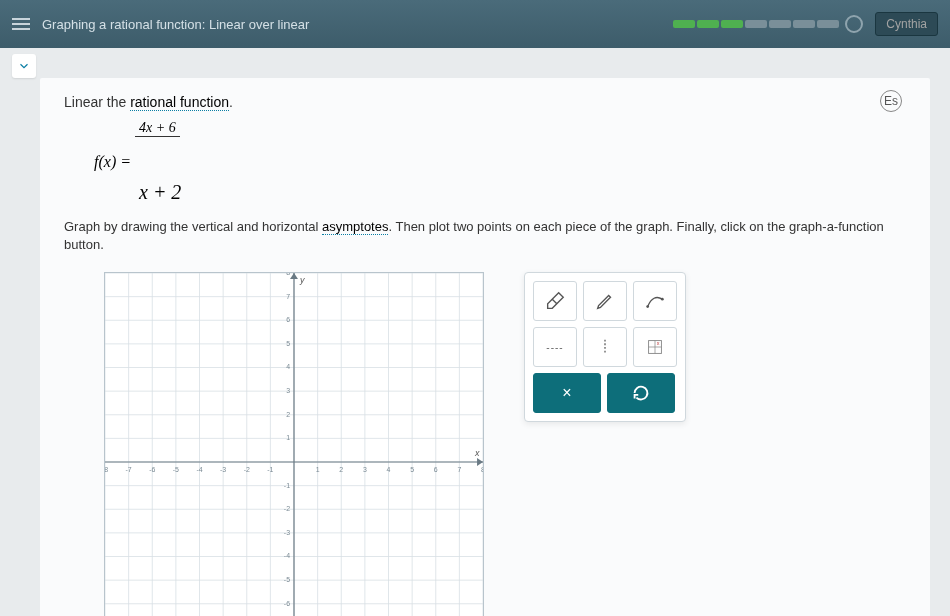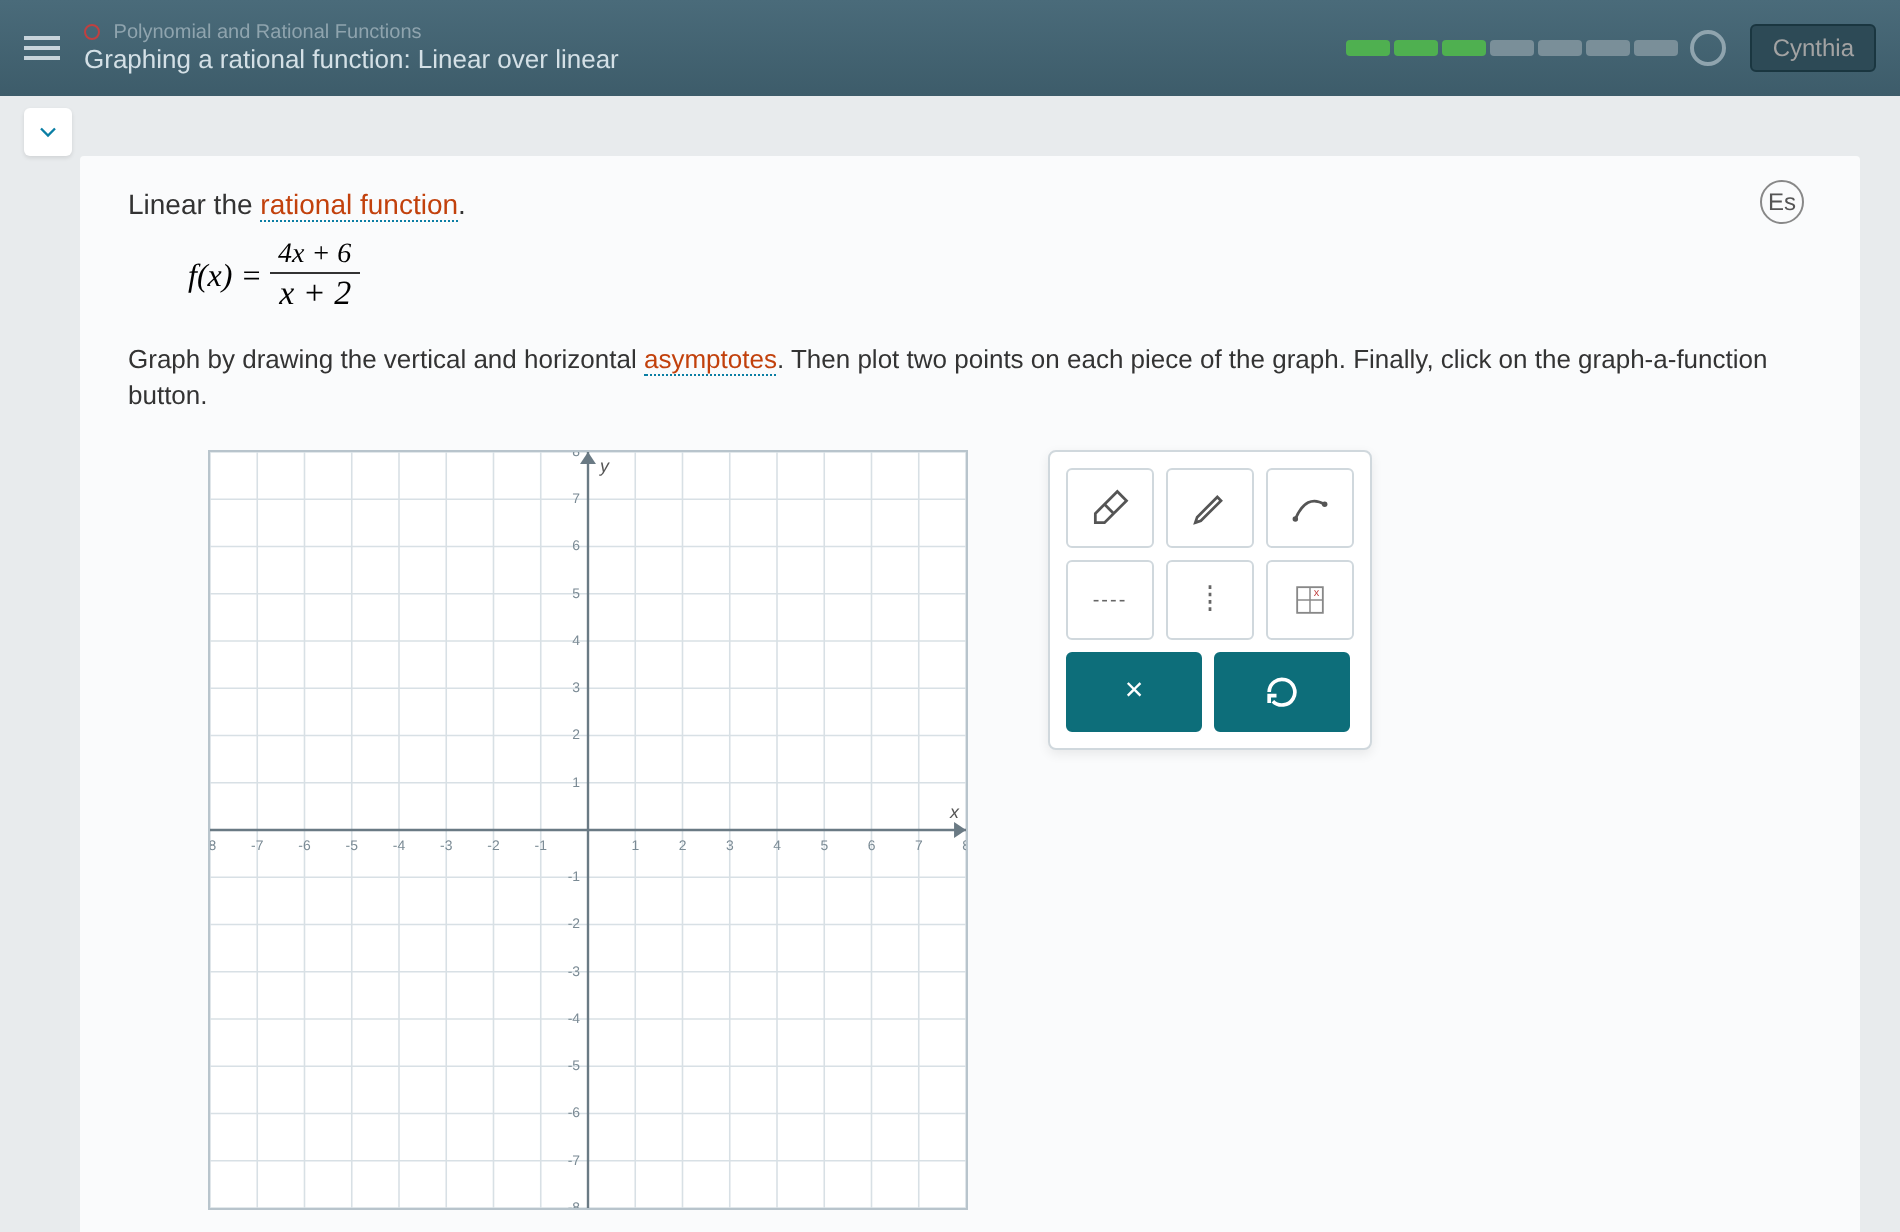--- a/index.html
+++ b/index.html
@@ -15,25 +15,25 @@
 .progress { display: flex; gap: 2px; align-items: center; }
 .progress-seg { width: 22px; height: 8px; background: #7a8f99; border-radius: 2px; }
 .progress-seg.done { background: #4fb050; }
 .progress-ring { width: 18px; height: 18px; border: 2px solid #8fa4ae; border-radius: 50%; margin-left: 4px; }
 .username-btn { background: #2d4a56; border: 1px solid #1a3640; color: #a3a3a3; padding: 4px 10px; font-size: 12px; border-radius: 3px; cursor: pointer; }
 
 .dropdown-chev { width: 24px; height: 24px; background: #fff; border-radius: 3px; display: flex; align-items: center; justify-content: center; margin: 6px 0 0 12px; cursor: pointer; color: #0a7ea4; box-shadow: 0 1px 2px rgba(0,0,0,0.1); }
 
 .content { background: #fafbfc; margin: 0 20px 0 40px; padding: 16px 24px; position: relative; border-radius: 2px; }
 .prompt { font-size: 14px; color: #333; margin-bottom: 10px; }
-.linky { color: #c2410c; border-bottom: 1px dotted #0a7ea4; cursor: help; }
+.linky { color: #000000; border-bottom: 1px dotted #0a7ea4; cursor: help; }
 .formula { margin: 10px 0 14px 30px; font-family: 'Times New Roman', serif; font-size: 16px; font-style: italic; display: flex; align-items: center; }
-.frac { display: inline-flex; flex-direction: column; align-items: flex-end; margin-left: 4px; font-style: italic; }
+.frac { display: inline-flex; flex-direction: column; align-items: flex-start; margin-left: 4px; font-style: italic; }
 .frac .num { border-bottom: 1px solid #333; padding: 0 4px; font-size: 14px; }
-.frac .den { padding: 0 4px; font-size: 17px; }
+.frac .den { padding: 0 4px; font-size: 20px; margin-top: 44px; }
 .instructions { font-size: 13px; color: #333; line-height: 1.4; margin-bottom: 18px; }
 
 .work-area { display: flex; gap: 40px; align-items: flex-start; padding-left: 40px; }
 
 .graph-box { width: 380px; height: 380px; border: 1px solid #b8c4cc; background: #fff; position: relative; }
 .graph-box svg { width: 100%; height: 100%; }
 
 .tool-panel { background: #fff; border: 1px solid #d0d8dd; border-radius: 4px; padding: 8px; box-shadow: 0 2px 6px rgba(0,0,0,0.08); }
 .tool-row { display: flex; gap: 6px; margin-bottom: 6px; }
 .tool-row:last-child { margin-bottom: 0; }
@@ -48,24 +48,20 @@
 </head>
 <body>
 
 <div class="header">
   <div class="hamburger">
     <span></span>
       <span></span>
       <span></span>
   </div>
   <div class="header-titles">
-    <div class="breadcrumb">
-      <span class="dot"></span>
-      <span>Polynomial and Rational Functions</span>
-    </div>
     <div class="lesson-title">Graphing a rational function: Linear over linear</div>
   </div>
   <div class="progress">
     <div class="progress-seg done"></div>
     <div class="progress-seg done"></div>
     <div class="progress-seg done"></div>
     <div class="progress-seg"></div>
     <div class="progress-seg"></div>
     <div class="progress-seg"></div>
     <div class="progress-seg"></div>

